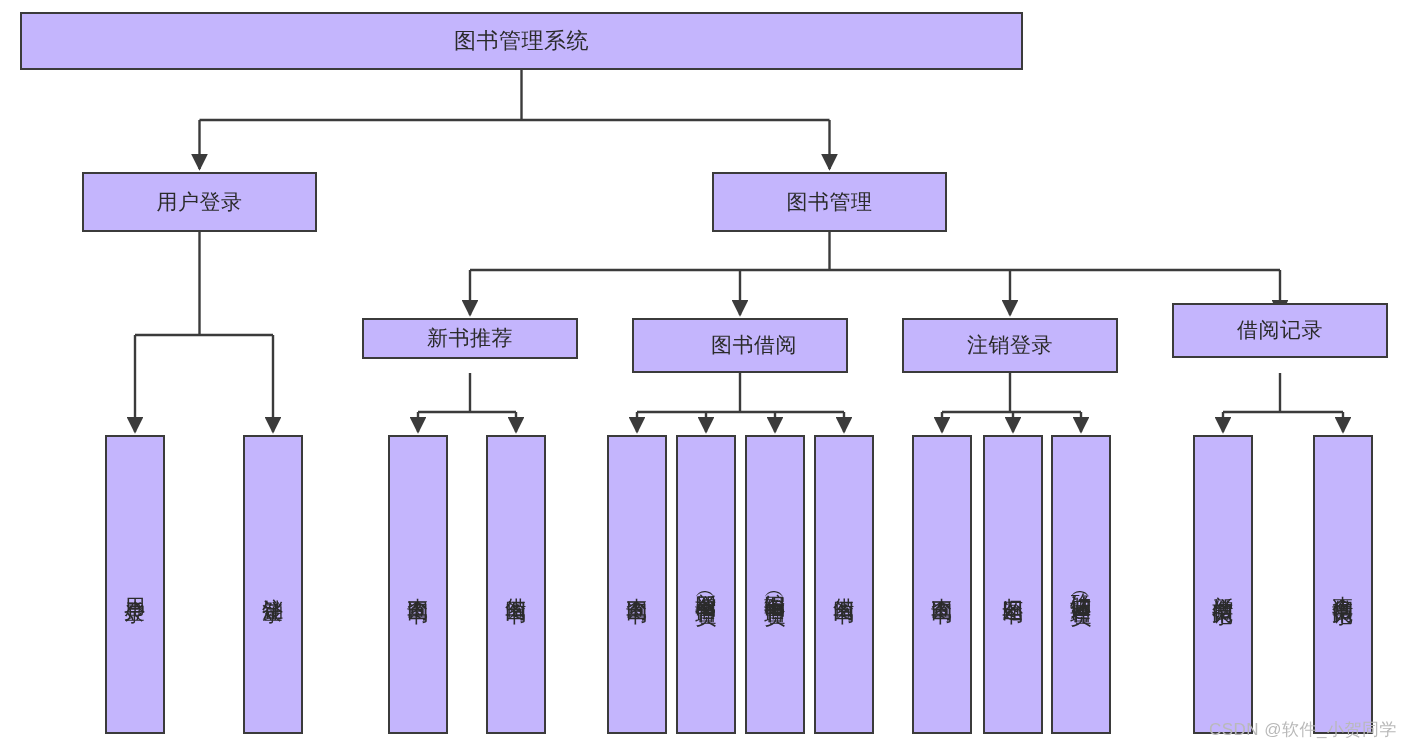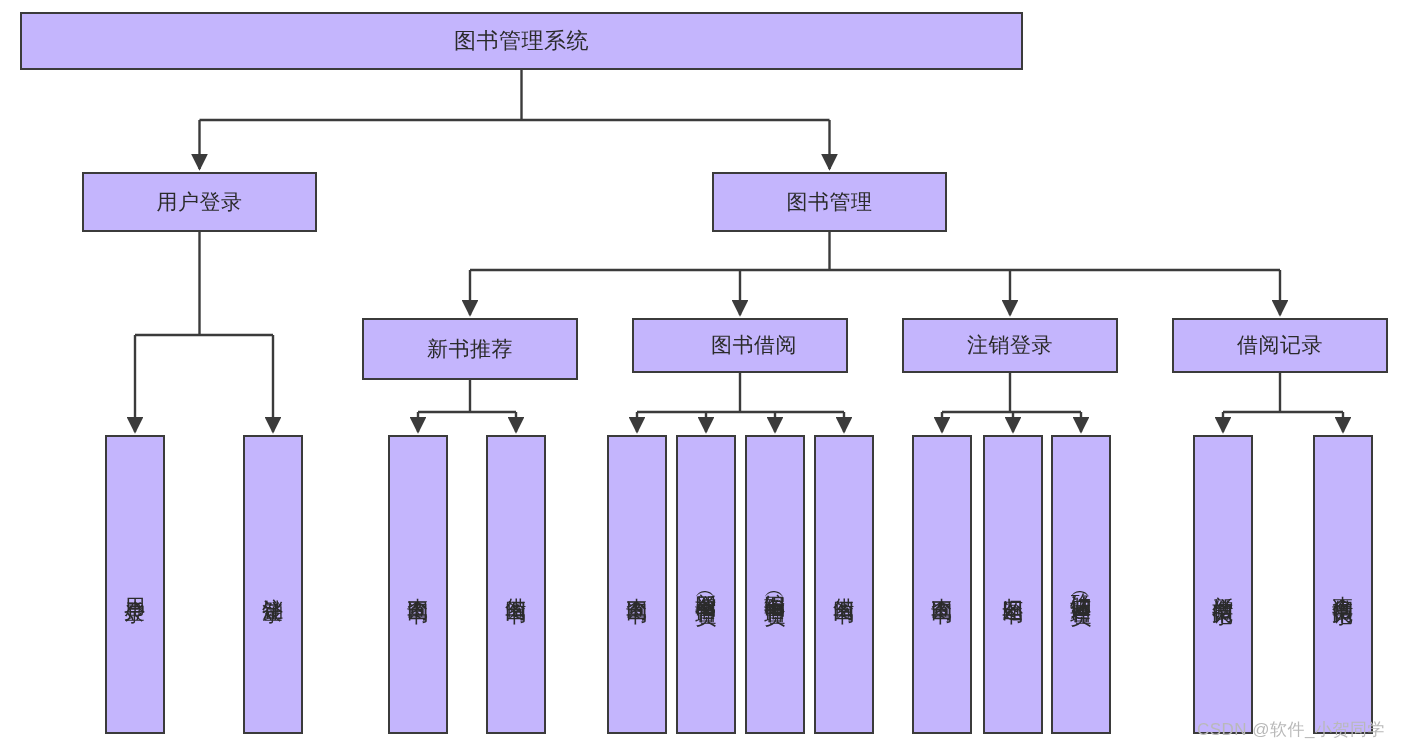--- a/index.html
+++ b/index.html
@@ -54,21 +54,21 @@
     writing-mode: vertical-rl;
     text-orientation: upright;
     font-size: 21px;
     line-height: 1.32;
     letter-spacing: 2px;
     white-space: nowrap;
     max-height: 100%;
   }
   .watermark {
     position: absolute;
-    right: 20px;
+    right: 8px;
     bottom: 6px;
     font-size: 17px;
     color: #b9b9b9;
     letter-spacing: 0.5px;
     white-space: nowrap;
     z-index: 5;
   }
 </style>
 </head>
 <body>
@@ -121,30 +121,30 @@
   <div id="nodes-layer">
       <div class="node root" style="left: 20px; top: 12px; width: 1003px; height: 58px;">
         <span class="node-label">图书管理系统</span>
       </div>
       <div class="node level2" style="left: 82px; top: 172px; width: 235px; height: 60px;">
         <span class="node-label">用户登录</span>
       </div>
       <div class="node level2" style="left: 712px; top: 172px; width: 235px; height: 60px;">
         <span class="node-label">图书管理</span>
       </div>
-      <div class="node level3" style="left: 362px; top: 318px; width: 216px; height: 62px;">
+      <div class="node level3" style="left: 362px; top: 318px; width: 216px; height: 41px;">
         <span class="node-label">新书推荐</span>
       </div>
       <div class="node level3" style="left: 632px; top: 318px; width: 216px; height: 55px; padding-left: 28px;">
         <span class="node-label">图书借阅</span>
       </div>
       <div class="node level3" style="left: 902px; top: 318px; width: 216px; height: 55px;">
         <span class="node-label">注销登录</span>
       </div>
-      <div class="node level3" style="left: 1172px; top: 318px; width: 216px; height: 55px;">
+      <div class="node level3" style="left: 1172px; top: 303px; width: 216px; height: 55px;">
         <span class="node-label">借阅记录</span>
       </div>
       <div class="node leaf" style="left: 105px; top: 435px; width: 60px; height: 299px;">
         <span class="node-label">用户登录</span>
       </div>
       <div class="node leaf" style="left: 243px; top: 435px; width: 60px; height: 299px;">
         <span class="node-label">注销登录</span>
       </div>
       <div class="node leaf" style="left: 388px; top: 435px; width: 60px; height: 299px;">
         <span class="node-label">查询图书</span>

